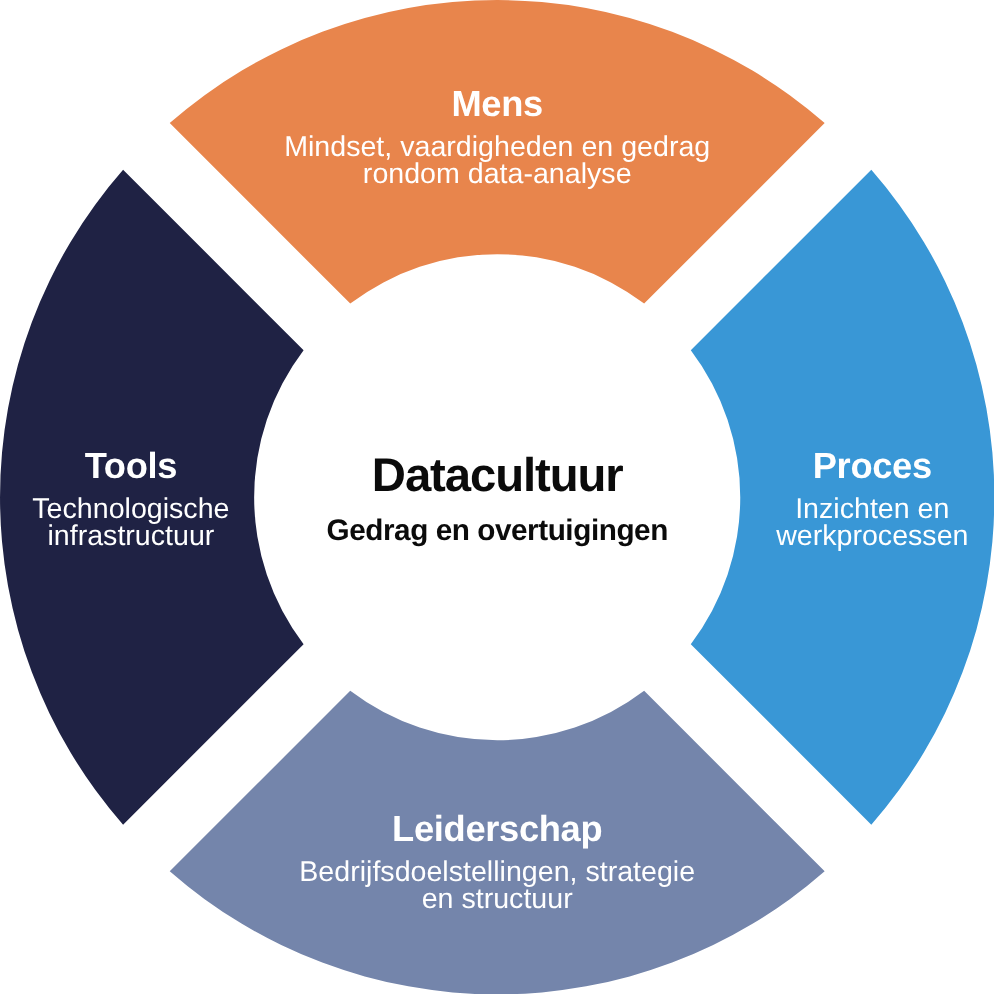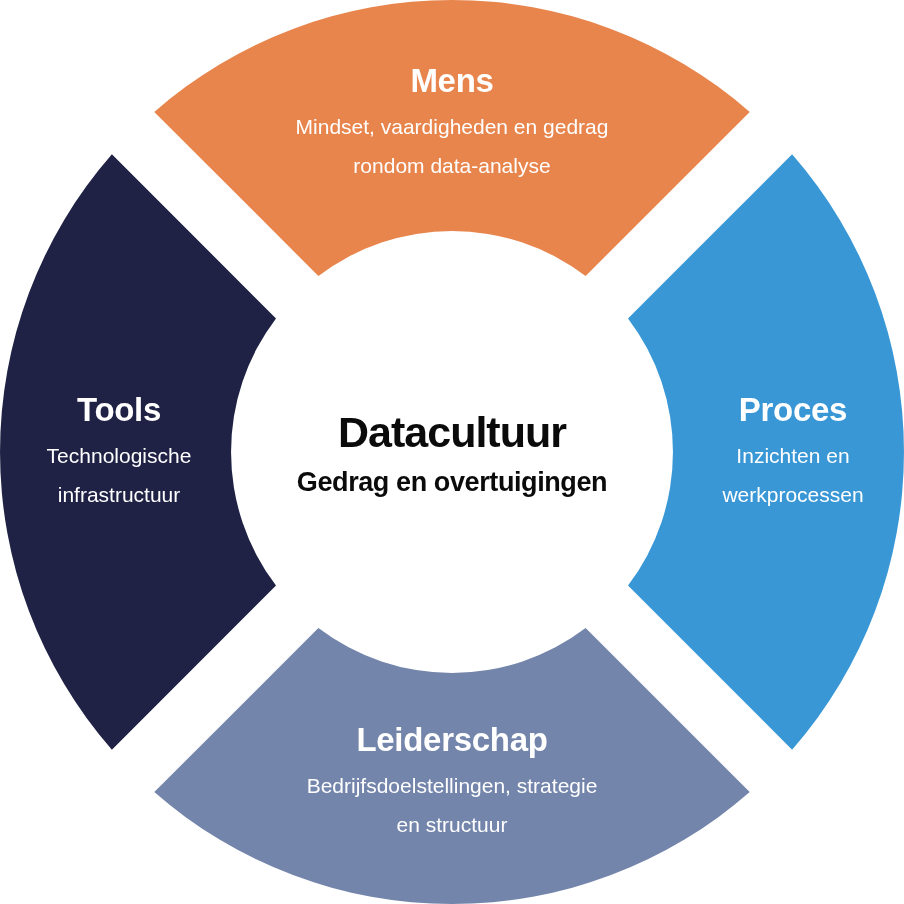--- a/index.html
+++ b/index.html
@@ -30,23 +30,23 @@
   }
   .seg-label { color: #ffffff; }
   .seg-title {
     font-size: 33px;
     font-weight: 700;
     letter-spacing: -0.3px;
     line-height: 1.15;
     margin-bottom: 7px;
   }
   .seg-sub {
-    font-size: 21px;
+    font-size: 26px;
     font-weight: 400;
-    line-height: 39px;
+    line-height: 25px;
     white-space: pre-line;
   }
   .center-label { color: #0b0b0b; }
   .center-title {
     font-size: 43px;
     font-weight: 800;
     letter-spacing: -1px;
     line-height: 1.1;
     margin-bottom: 10px;
   }

